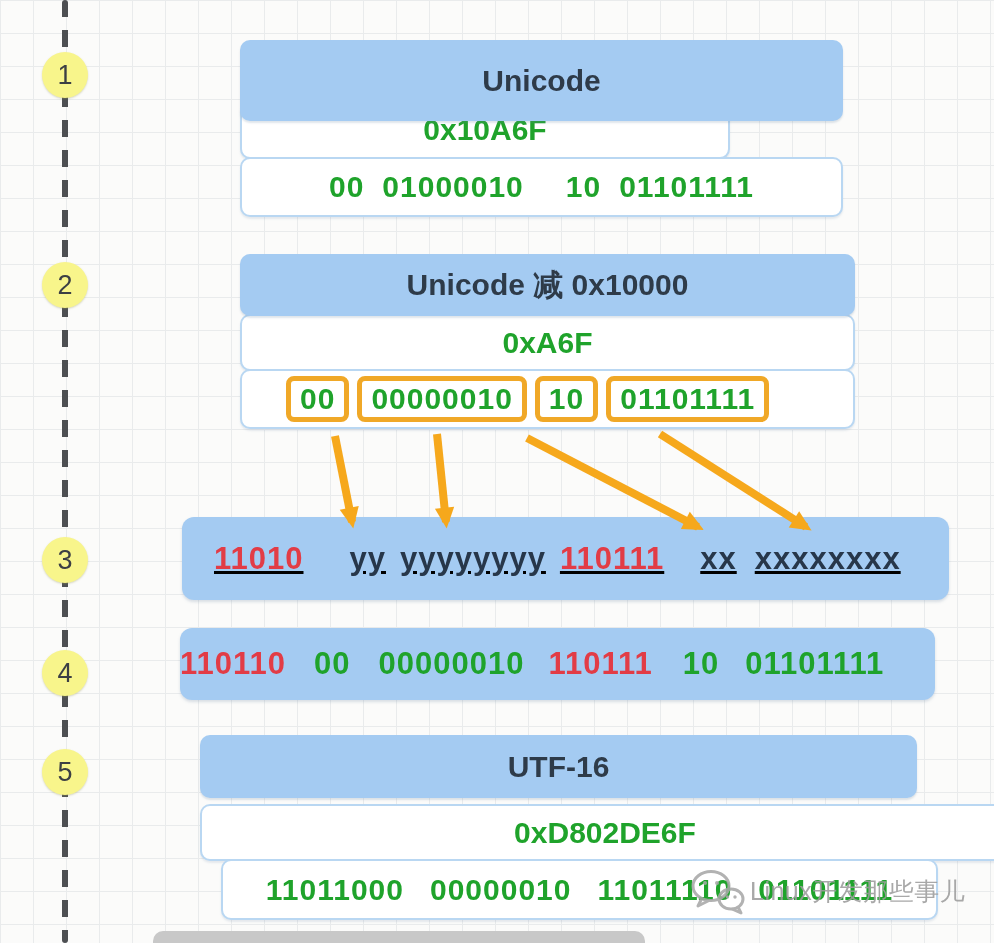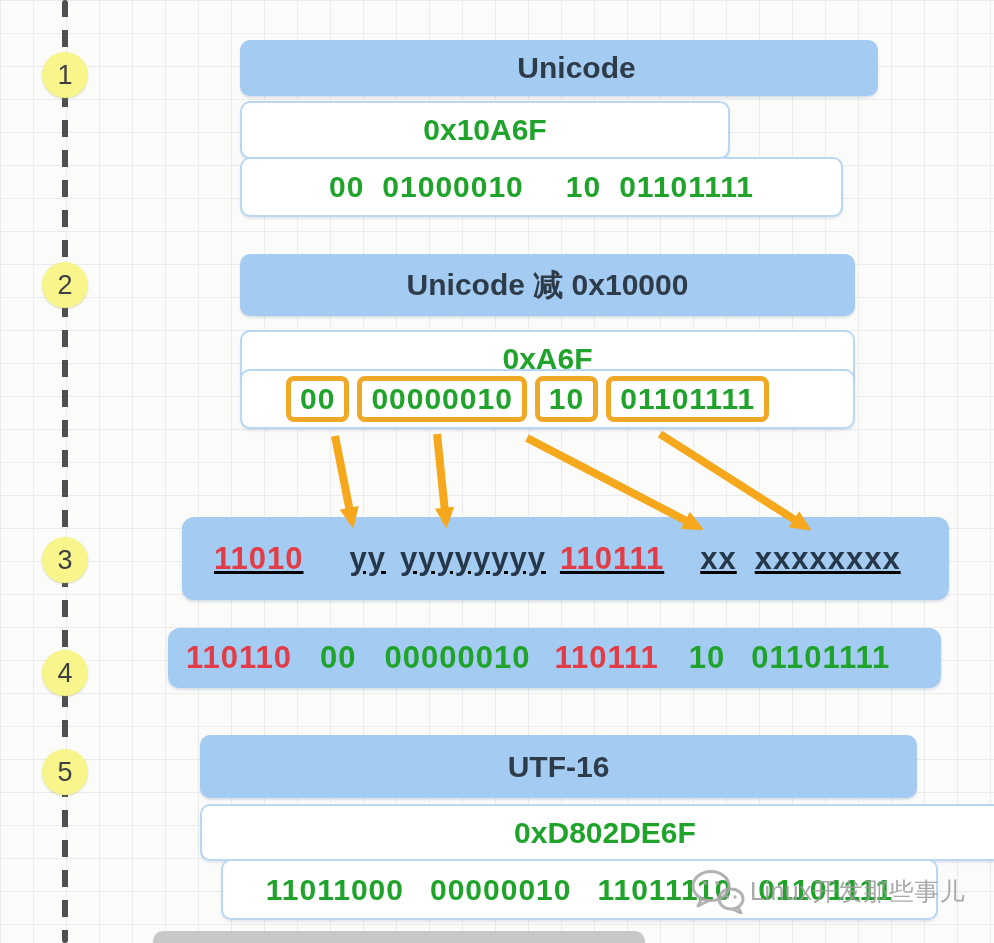--- a/index.html
+++ b/index.html
@@ -78,48 +78,48 @@
 
 <div class="canvas">
 
   <div class="timeline-line"></div>
   <div class="step-circle" style="top:52px">1</div>
   <div class="step-circle" style="top:262px">2</div>
   <div class="step-circle" style="top:537px">3</div>
   <div class="step-circle" style="top:650px">4</div>
   <div class="step-circle" style="top:749px">5</div>
 
-  <div class="panel-header" style="left:240px; top:40px; width:603px; height:56px;padding-left:35px;">Unicode</div>
+  <div class="panel-header" style="left:240px; top:40px; width:603px; height:81px;">Unicode</div>
   <div class="panel-row green" style="left:240px; top:101px; width:490px; height:58px;">0x10A6F</div>
   <div class="panel-row" style="left:240px; top:157px; width:603px; height:60px;">
     <span class="green bin">00</span>
     <span class="green bin" style="margin-left:18px">01000010</span>
     <span class="green bin" style="margin-left:42px">10</span>
     <span class="green bin" style="margin-left:18px">01101111</span>
   </div>
 
   <div class="panel-header" style="left:240px; top:254px; width:615px; height:62px;">Unicode 减 0x10000</div>
-  <div class="panel-row green" style="left:240px; top:330px; width:615px; height:57px;">0xA6F</div>
+  <div class="panel-row green" style="left:240px; top:314px; width:615px; height:57px;">0xA6F</div>
   <div class="panel-row group-row" style="left:240px; top:369px; width:615px; height:60px;">
     <span class="obox">00</span>
     <span class="obox">00000010</span>
     <span class="obox">10</span>
     <span class="obox">01101111</span>
   </div>
 
   <div class="blue-bar" style="left:182px; top:517px; width:735px; height:83px; padding-left:32px;text-decoration:underline;">
     <span class="red">11010</span>
     <span class="dark" style="margin-left:46px">yy</span>
     <span class="dark" style="margin-left:14px">yyyyyyyy</span>
     <span class="red" style="margin-left:14px">110111</span>
     <span class="dark" style="margin-left:36px">xx</span>
     <span class="dark" style="margin-left:18px">xxxxxxxx</span>
   </div>
 
-  <div class="blue-bar" style="left:168px; top:628px; width:755px; height:60px; padding-left:18px;">
+  <div class="blue-bar" style="left:180px; top:628px; width:755px; height:72px; ">
     <span class="red">110110</span>
     <span class="green" style="margin-left:28px">00</span>
     <span class="green" style="margin-left:28px">00000010</span>
     <span class="red" style="margin-left:24px">110111</span>
     <span class="green" style="margin-left:30px">10</span>
     <span class="green" style="margin-left:26px">01101111</span>
   </div>
 
   <div class="panel-header" style="left:200px; top:735px; width:717px; height:63px;">UTF-16</div>
   <div class="panel-row green" style="left:200px; top:804px; width:810px; height:57px;">0xD802DE6F</div>

